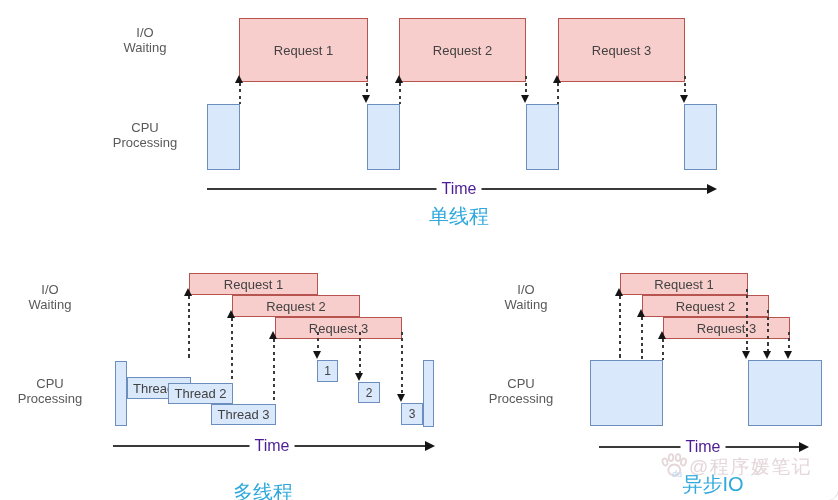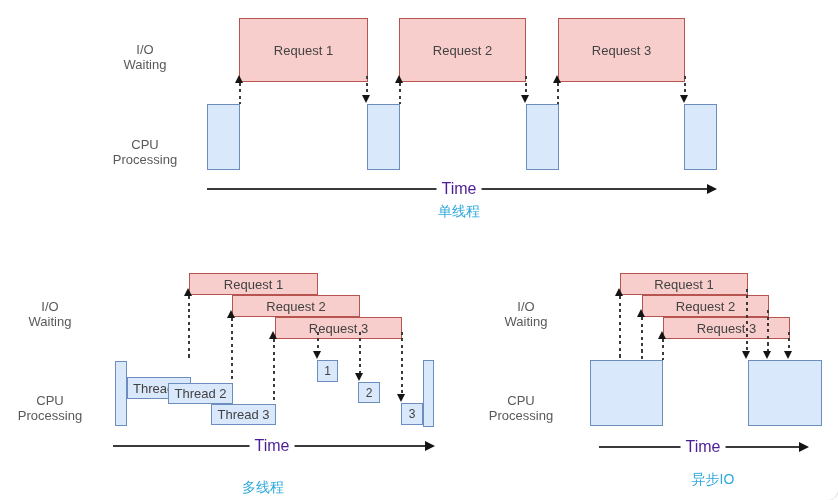--- a/index.html
+++ b/index.html
@@ -7,21 +7,21 @@
     position:relative;
     width:838px;height:500px;
     background:#fff;
     font-family:"Liberation Sans", sans-serif;
     overflow:hidden;
     border-right:1px solid #e2e2e2;
     border-bottom:1px solid #eeeeee;
     border-bottom-right-radius:12px;
   }
   .sect{position:absolute;inset:0;}
-  .row-label{position:absolute;text-align:center;font-size:13px;line-height:14.5px;color:#595959;margin-top:17px;}
+  .row-label{position:absolute;text-align:center;font-size:13px;line-height:14.5px;color:#595959;}
   .row-label span{display:block;}
   .req{
     position:absolute;box-sizing:border-box;
     background:var(--io-fill);border:1px solid var(--io-stroke);
     display:flex;align-items:center;justify-content:center;
     font-size:13px;color:#424242;margin-top:8px;
   }
   .cpu{
     position:absolute;box-sizing:border-box;
     background:var(--cpu-fill);border:1px solid var(--cpu-stroke);
@@ -43,21 +43,21 @@
   .haxis{position:absolute;height:1.6px;background:#3a3a3a;}
   .ah-right{position:absolute;width:0;height:0;
     border-top:5px solid transparent;border-bottom:5px solid transparent;
     border-left:10px solid #141414;}
   .time-lbl{
     position:absolute;transform:translateX(-50%);
     background:#fff;padding:0 5px;font-size:16px;line-height:15px;color:#4c1d95;
   }
   .caption{
     position:absolute;transform:translateX(-50%);
-    font-size:14px;color:var(--accent);white-space:nowrap;z-index:6;
+    font-size:20px;color:var(--accent);white-space:nowrap;z-index:6;
   }
   .arrow-top{z-index:5;}
   #watermark{position:absolute;left:661px;top:452px;width:170px;height:30px;z-index:4;}
   .wm-text{position:absolute;left:28px;top:2px;font-size:19px;letter-spacing:1.5px;
     color:var(--watermark);white-space:nowrap;}
   .wm-du{position:absolute;left:11px;top:17px;font-size:9px;color:#b9d4ea;}
   .wm-paw{position:absolute;left:0;top:1px;}
 </style>
 </head>
 <body>
@@ -210,14 +210,27 @@
     <div class="vdash arrow-top" style="left:788px;top:332px;height:19px;"></div>
     <div class="ah-down arrow-top" style="left:784px;top:351px;"></div>
 
     <div class="haxis" style="left:599px;top:446px;width:201px;"></div>
     <div class="ah-right" style="left:799px;top:442px;"></div>
     <div class="time-lbl" style="left:703px;top:439px;">Time</div>
 
     <div class="caption" style="left:713px;top:471px;">异步IO</div>
   </div>
 
+  <div id="watermark">
+    <svg class="wm-paw" width="26" height="24" viewBox="0 0 26 24">
+      <g fill="none" stroke="#E4D6D9" stroke-width="1.8">
+        <ellipse cx="4" cy="9" rx="2.4" ry="3.6" transform="rotate(-14 4 9)"></ellipse>
+        <ellipse cx="10" cy="4.6" rx="2.3" ry="3.4"></ellipse>
+        <ellipse cx="17" cy="4.6" rx="2.3" ry="3.4"></ellipse>
+        <ellipse cx="22.5" cy="9" rx="2.4" ry="3.6" transform="rotate(14 22.5 9)"></ellipse>
+        <path d="M13.3 11.5 C9.5 11.5 6.8 15 7.4 18.2 C7.9 21 10.3 22.3 13.3 22.3 C16.3 22.3 18.7 21 19.2 18.2 C19.8 15 17.1 11.5 13.3 11.5 Z"></path>
+      </g>
+    </svg>
+    <span class="wm-du">du</span>
+    <span class="wm-text">@程序媛笔记</span>
+  </div>
 
 </div>
 
 </body></html>

